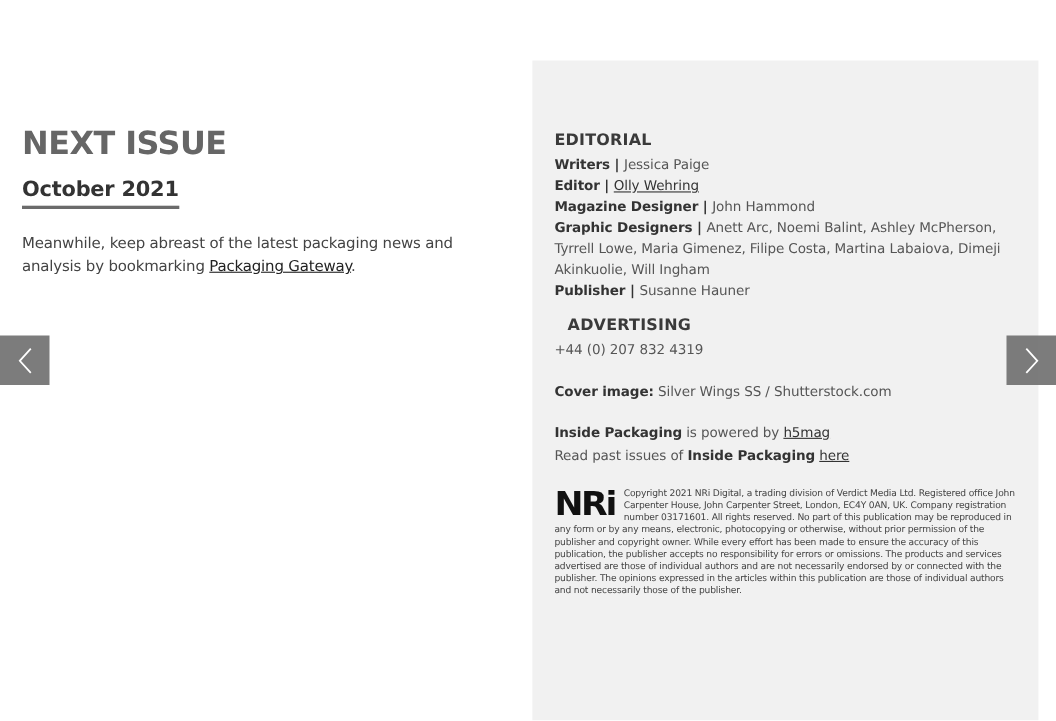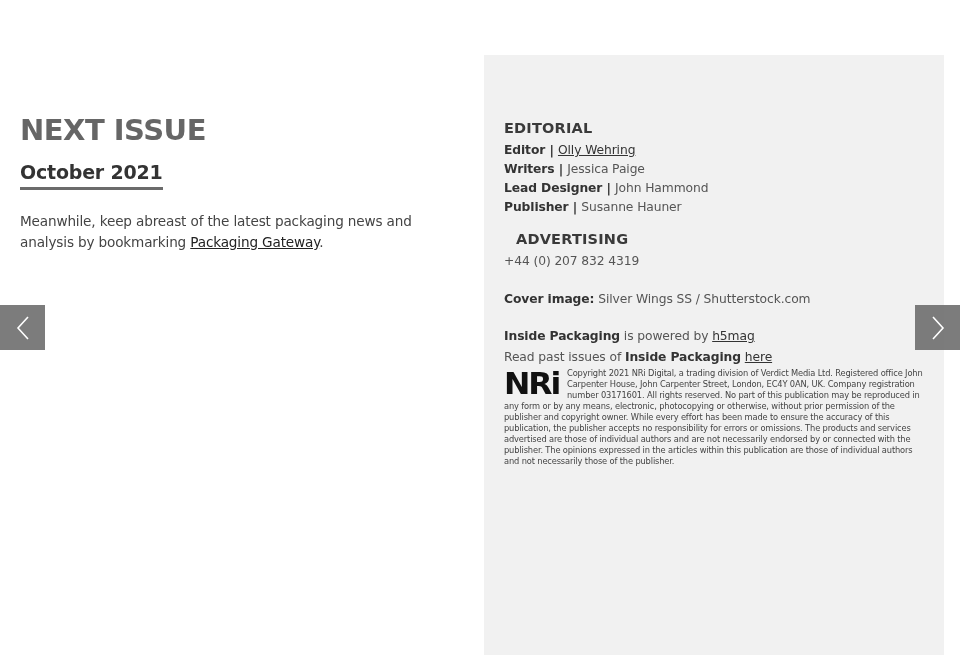--- a/index.html
+++ b/index.html
@@ -17,44 +17,45 @@
   .panel-inner { position: absolute; left: 20px; top: 63px; width: 420px; }
   .sec-head { font-size: 14.5px; font-weight: bold; color: #3a3a3a; letter-spacing: 0.2px; line-height: 20px; font-weight: 600; }
   .credit { font-size: 12.3px; line-height: 19px; color: #555555; letter-spacing: -0.1px; }
   .credit b { color: #333333; font-weight: bold; }
   .credit a { color: #333333; text-decoration: underline; }
   .gap-sm { height: 3px; }
   .gap-md { height: 19px; }
   .gap-lg { height: 17px; }
   .adv-head { margin-top: 12px; margin-left: 12px; }
 
-  .legal { position: relative; margin-top: 0; font-size: 8.3px; line-height: 11px; color: #444444; letter-spacing: -0.15px; }
+  .legal { position: relative; margin-top: 18px; font-size: 8.3px; line-height: 11px; color: #444444; letter-spacing: -0.15px; }
   .nri-logo { float: left; width: 58px; height: 30px; margin: 1px 5px 0 0; font-family: "DejaVu Sans", sans-serif; font-weight: bold; font-size: 30px; line-height: 30px; color: #111111; letter-spacing: -2px; transform: scaleX(1.05); transform-origin: left; }
 
   .nav-btn { position: absolute; top: 305px; width: 45px; height: 45px; background: rgba(110,110,110,0.9); display: flex; align-items: center; justify-content: center; cursor: pointer; }
   .nav-prev { left: 0; }
   .nav-next { left: 915px; }
   .nav-btn svg { width: 14px; height: 26px; }
 </style>
 </head>
 <body>
 
 <section class="left-col">
   <h1 class="next-title">NEXT ISSUE</h1>
   <div class="issue-date">October 2021</div>
   <p class="blurb"><span>Meanwhile, keep abreast of the latest packaging news and analysis by bookmarking </span><a href="#">Packaging Gateway</a><span>.</span></p>
 </section>
 
 <aside class="panel">
   <div class="panel-inner">
     <div class="sec-head">EDITORIAL</div>
     <div class="gap-sm"></div>
+    <div class="credit"><b>Writers | </b><span>Jessica Paige</span></div>
     <div class="credit"><b>Editor | </b><a href="#">Olly Wehring</a></div>
-    <div class="credit"><b>Writers | </b><span>Jessica Paige</span></div>
-    <div class="credit"><b>Lead Designer | </b><span>John Hammond</span></div>
+    <div class="credit"><b>Magazine Designer | </b><span>John Hammond</span></div>
+    <div class="credit"><b>Graphic Designers | </b><span>Anett Arc, Noemi Balint, Ashley McPherson, Tyrrell Lowe, Maria Gimenez, Filipe Costa, Martina Labaiova, Dimeji Akinkuolie, Will Ingham</span></div>
     <div class="credit"><b>Publisher | </b><span>Susanne Hauner</span></div>
 
     <div class="sec-head adv-head">ADVERTISING</div>
     <div class="gap-sm"></div>
     <div class="credit">+44 (0) 207 832 4319</div>
 
     <div class="gap-md"></div>
     <div class="credit"><b>Cover image:</b><span> Silver Wings SS / Shutterstock.com</span></div>
 
     <div class="gap-lg"></div>

